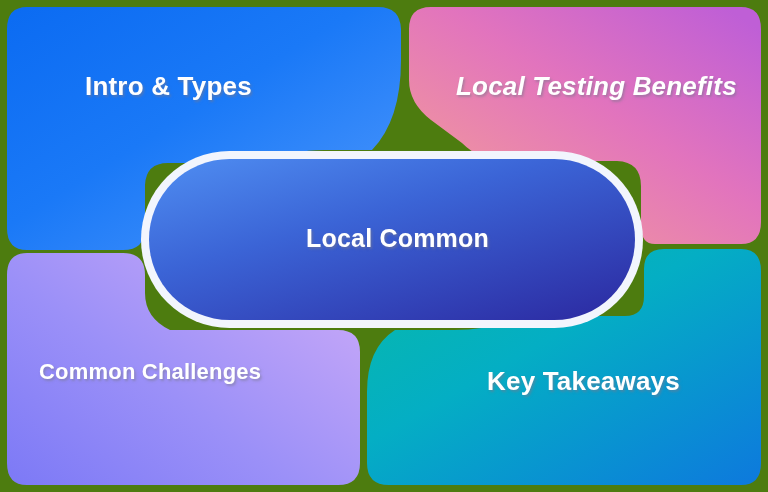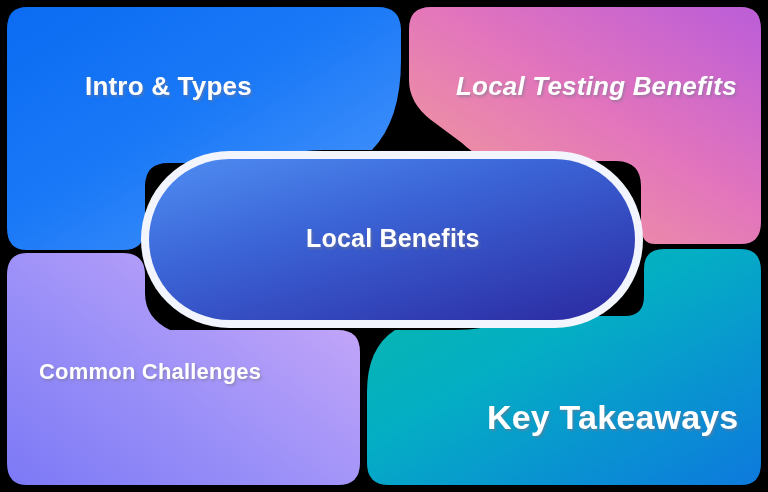--- a/index.html
+++ b/index.html
@@ -36,26 +36,26 @@
     white-space: nowrap;
     text-shadow: 1.5px 1.5px 2.5px rgba(120,120,140,0.55);
     letter-spacing: 0.2px;
     line-height: 1;
     -webkit-font-smoothing: antialiased;
   }
   #label-intro-types   { left:  85px; top:  73px; font-size: 26px; }
   #label-local-benefits{ left: 456px; top:  73px; font-size: 26px; font-style: italic; }
   #label-local-testing { left: 306px; top: 226px; font-size: 25px; }
   #label-common-challenges { left: 39px; top: 361px; font-size: 22px; }
-  #label-key-takeaways { left: 487px; top: 368px; font-size: 34px; margin-top: 32px; }
+  #label-key-takeaways { left: 487px; top: 368px; font-size: 26px; }
 </style>
 </head>
 <body style="background: rgb(237, 242, 252);">
 
-<div id="mindmap-root" style="background: #000000;">
+<div id="mindmap-root" style="background: #4d7c0f;">
 
   <svg id="shape-layer" viewBox="0 0 768 492" width="768" height="492" xmlns="http://www.w3.org/2000/svg">
     <defs>
       <linearGradient id="grad-intro" x1="0" y1="0" x2="1" y2="1">
         <stop offset="0%" stop-color="#0b6bf2"></stop>
         <stop offset="45%" stop-color="#1a79f7"></stop>
         <stop offset="100%" stop-color="#5199fc"></stop>
       </linearGradient>
 
       <linearGradient id="grad-benefits" x1="0.05" y1="1" x2="0.95" y2="0.05">
@@ -149,19 +149,19 @@
              Q 644 249 664 249 Z"></path>
 
     <rect x="141" y="151" width="502" height="177" rx="88.5" ry="88.5" fill="#f2f5fd"></rect>
     <rect x="149" y="159" width="486" height="161" rx="80.5" ry="80.5" fill="url(#grad-center)"></rect>
   </svg>
 
   <div class="node-label" id="label-intro-types">Intro &amp; Types</div>
 
   <div class="node-label" id="label-local-benefits">Local Testing Benefits</div>
 
-  <div class="node-label" id="label-local-testing">Local Benefits</div>
+  <div class="node-label" id="label-local-testing">Local Common</div>
 
   <div class="node-label" id="label-common-challenges">Common Challenges</div>
 
   <div class="node-label" id="label-key-takeaways">Key Takeaways</div>
 
 </div>
 
 </body></html>

